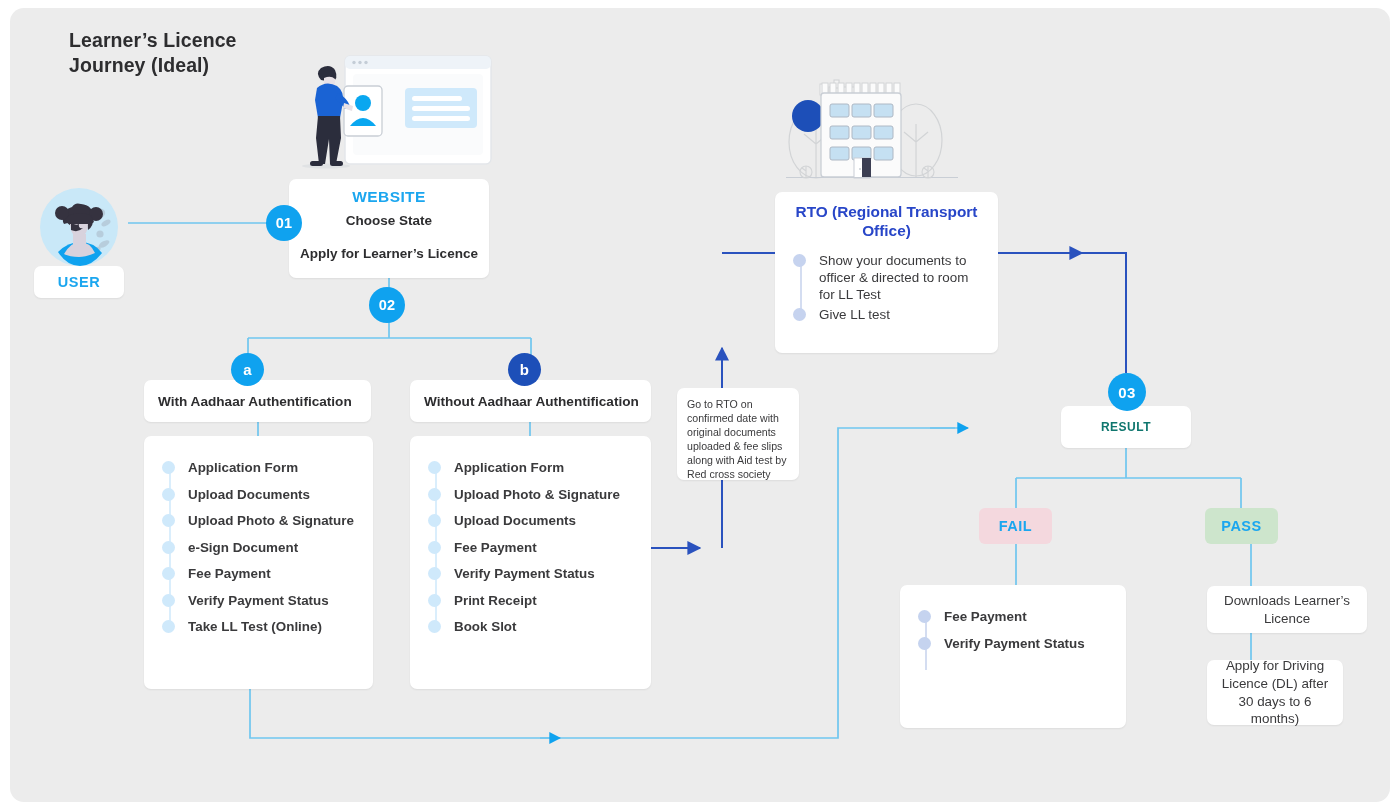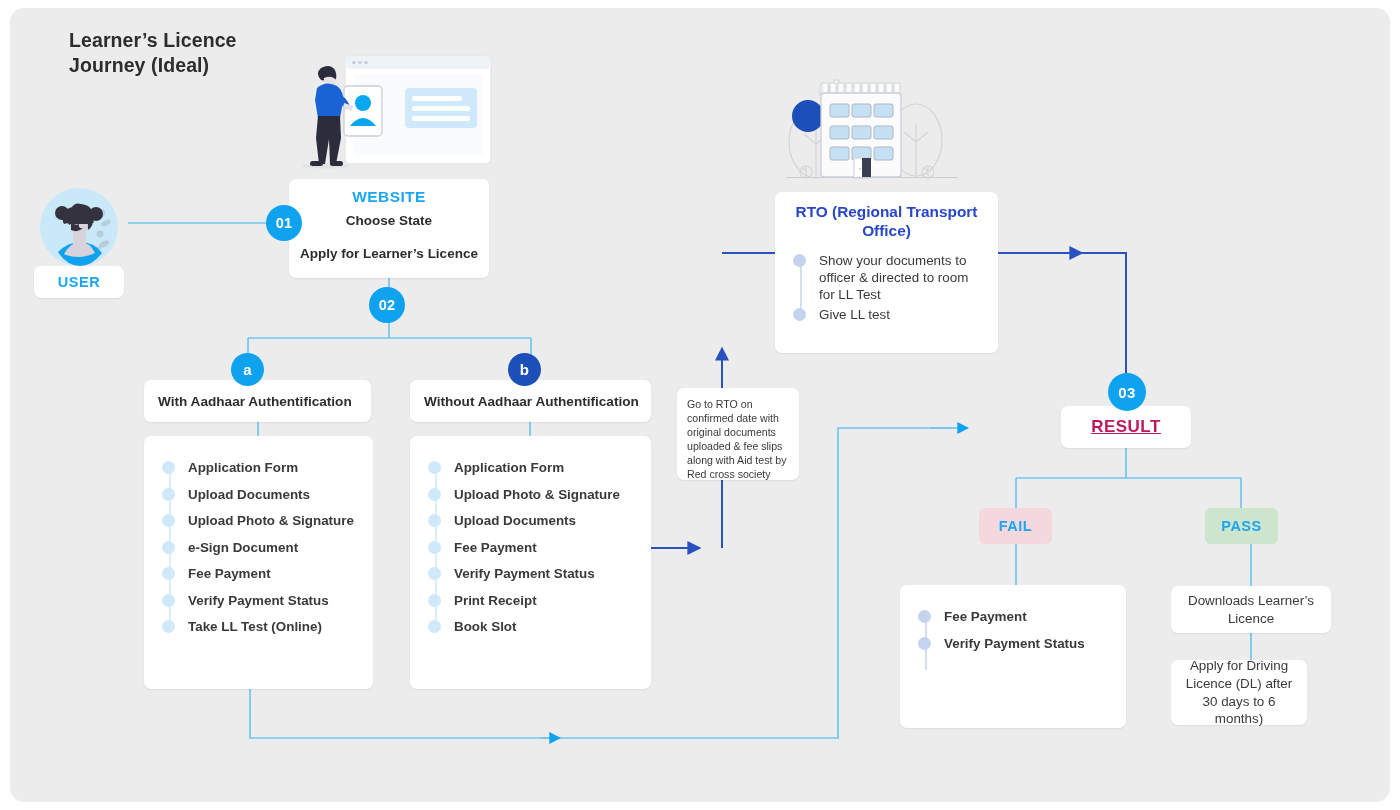--- a/index.html
+++ b/index.html
@@ -47,30 +47,30 @@
 
   
   #note{left:677px;top:388px;width:122px;height:92px;padding:9px 8px 0 10px;}
   #note .ntext{color:#3a3a3c;font-size:10.6px;line-height:1.33;}
 
   
   #rtotitle{color:#2846c8;font-size:15.4px;font-weight:600;text-align:center;line-height:1.22;padding:11px 8px 10px 8px;}
 
   
   #result{left:1061px;top:406px;width:130px;height:42px;display:flex;align-items:center;justify-content:center;
-    color:#be185d;font-size:17px;font-weight:600;letter-spacing:.5px;text-decoration:underline;}
+    color:#0f766e;font-size:12px;font-weight:600;letter-spacing:.5px;}
 
   
   .badge{height:36px;display:flex;align-items:center;justify-content:center;border-radius:6px;
     font-size:14.5px;font-weight:600;letter-spacing:.5px;color:#1ba6ef;}
   #fail{left:979px;top:508px;width:73px;background:#f4d8de;}
   #pass{left:1205px;top:508px;width:73px;background:#cde5cc;}
 
   
-  .outbox{display:flex;align-items:center;justify-content:center;text-align:center;color:#3a3a3c;font-size:13.4px;line-height:1.33;padding:6px 14px;box-sizing:border-box;}
+  .outbox{display:flex;align-items:center;justify-content:center;text-align:center;color:#3a3a3c;font-size:13.4px;line-height:1.33;padding:6px 14px;box-sizing:border-box;margin-left:36px;}
   #dlbox1{left:1171px;top:586px;width:160px;height:47px;}
   #dlbox2{left:1171px;top:660px;width:136px;height:65px;}
 
   
   .num{position:absolute;border-radius:50%;display:flex;align-items:center;justify-content:center;
     color:#ffffff;font-size:14.5px;font-weight:600;letter-spacing:.3px;}
   .num.lt{background:#0fa2ef;}
   .num.dk{background:#1d4fb8;}
   #n01{left:266px;top:205px;width:36px;height:36px;}
   #n02{left:369px;top:287px;width:36px;height:36px;}

